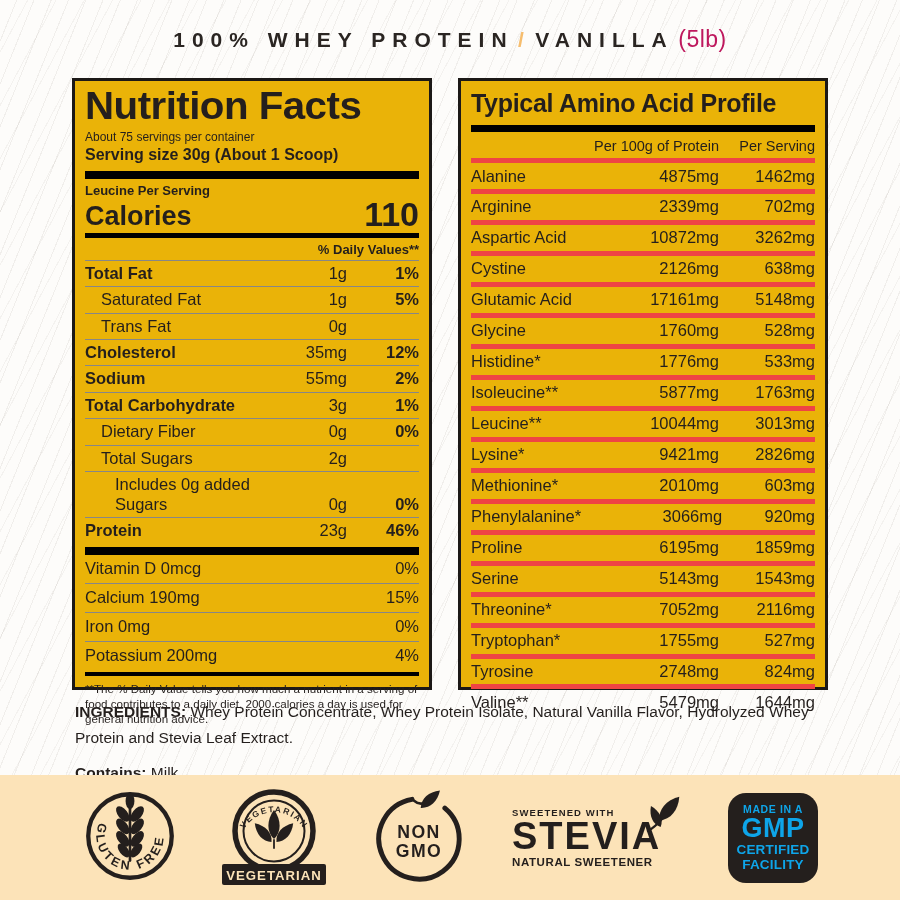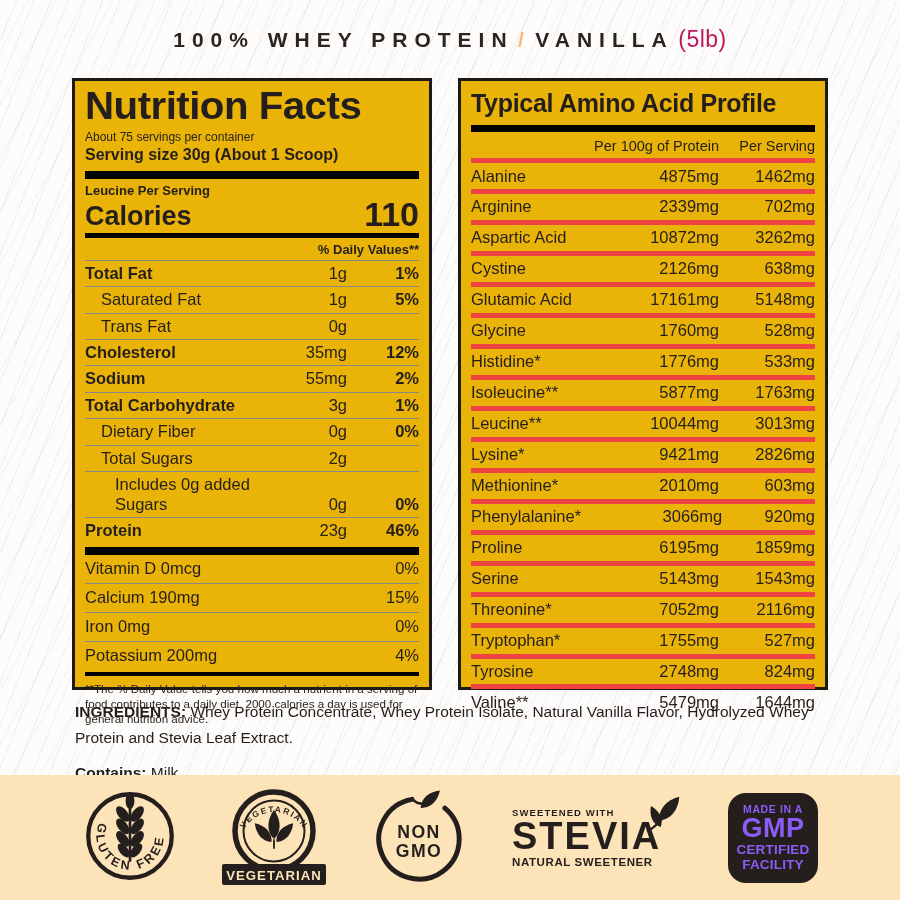--- a/index.html
+++ b/index.html
@@ -57,21 +57,21 @@
   .ing-label,.contains-label{font-weight:bold;}
   .contains-line{margin-top:9px;}
   
   .strip{position:absolute;left:0;bottom:0;width:900px;height:125px;background:#fce3b8;display:flex;align-items:center;justify-content:center;gap:44px;}
   .badge{flex:0 0 auto;}
   .stevia{position:relative;width:172px;color:#241f1d;}
   .stevia-top{font-size:9.5px;font-weight:bold;letter-spacing:1.1px;}
   .stevia-main{font-size:38px;font-weight:bold;letter-spacing:2px;line-height:0.95;}
   .stevia-bottom{font-size:11.5px;font-weight:bold;letter-spacing:0.6px;margin-top:1px;}
   .stevia-leaves{position:absolute;right:-4px;top:-20px;}
-  .gmp{width:90px;height:90px;background:#241f1d;border-radius:18px;color:#8b5cf6;display:flex;flex-direction:column;align-items:center;justify-content:center;text-align:center;}
+  .gmp{width:90px;height:90px;background:#241f1d;border-radius:18px;color:#0ea5e9;display:flex;flex-direction:column;align-items:center;justify-content:center;text-align:center;}
   .gmp-l1{font-size:10.5px;font-weight:bold;letter-spacing:0.6px;}
   .gmp-l2{font-size:27px;font-weight:bold;letter-spacing:0.5px;line-height:1.0;}
   .gmp-l3,.gmp-l4{font-size:13.5px;font-weight:bold;line-height:1.12;letter-spacing:0.2px;}
   svg text{font-family:"Liberation Sans",sans-serif;}
 </style>
 </head>
 <body>
 
 <div class="title-bar">
   <span class="title-main">100% WHEY PROTEIN</span>

